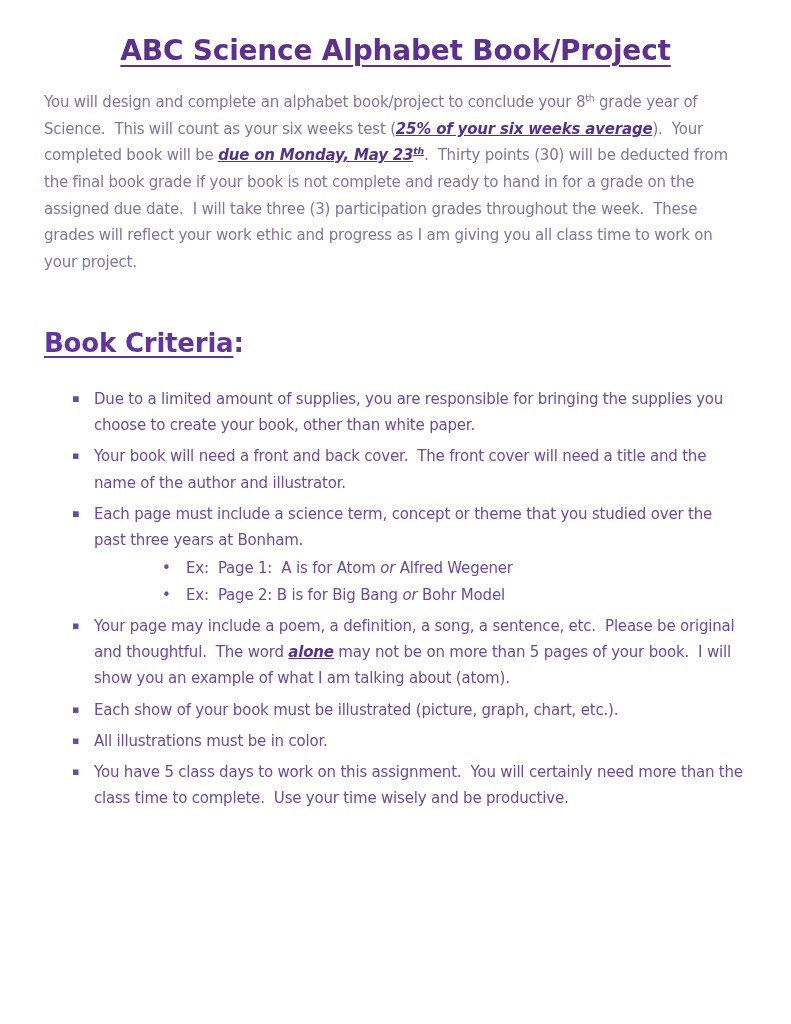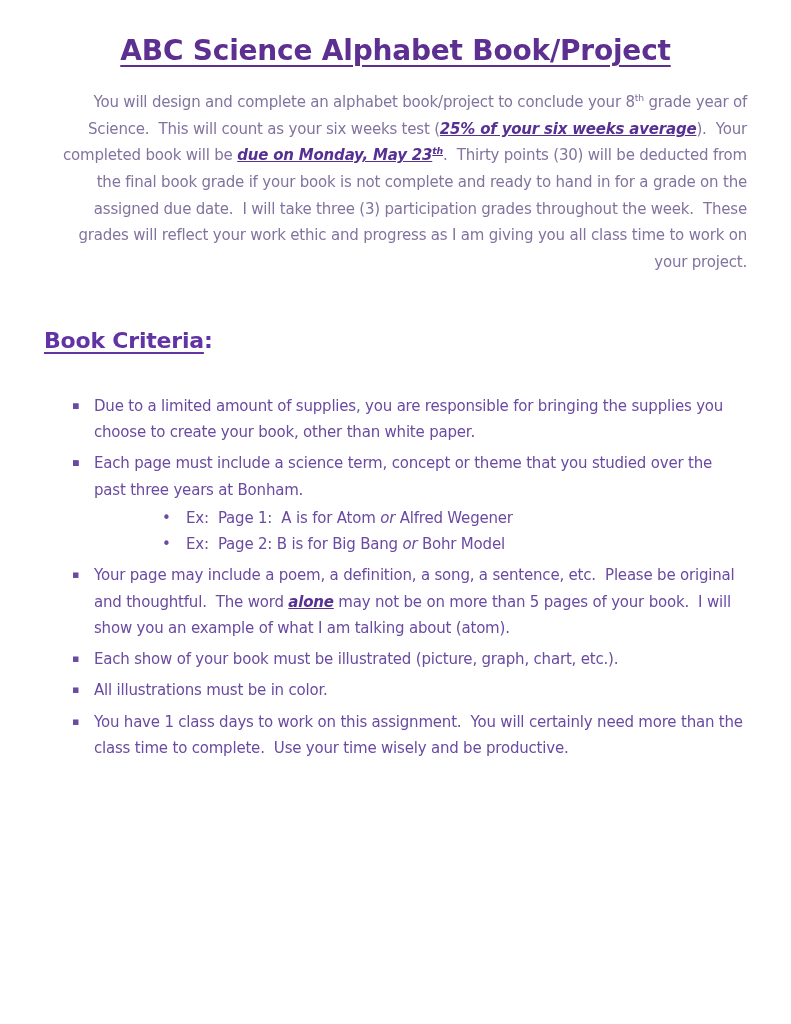--- a/index.html
+++ b/index.html
@@ -33,28 +33,27 @@
   .doc-title .u{
     text-decoration:underline;
     text-decoration-thickness:2px;
     text-underline-offset:5px;
   }
   .intro{
     font-size:15px;
     line-height:1.78;
     color:var(--c-body);
     white-space:pre-wrap;
-    text-align:right;
   }
   .section-heading{
     margin-top:52px;
-    font-size:22px;
+    font-size:26px;
     font-weight:bold;
     color:var(--c-heading);
-    margin-bottom:40px;
+    margin-bottom:28px;
   }
   .section-heading .u{
     text-decoration:underline;
     text-decoration-thickness:2px;
     text-underline-offset:4px;
   }
   ul.criteria{
     list-style:none;
     margin-left:28px;
     font-size:15px;
@@ -111,22 +110,22 @@
 
   <h1 class="doc-title"><span class="u">ABC Science Alphabet Book/Project</span></h1>
 
   <p class="intro"><span>You will design and complete an alphabet book/project to conclude your 8</span><sup>th</sup><span> grade year of Science.  This will count as your six weeks test (</span><span class="emph">25% of your six weeks average</span><span>).  Your completed book will be </span><span class="emph">due on Monday, May 23</span><sup class="emph">th</sup><span>.  Thirty points (30) will be deducted from the final book grade if your book is not complete and ready to hand in for a grade on the assigned due date.  I will take three (3) participation grades throughout the week.  These grades will reflect your work ethic and progress as I am giving you all class time to work on your project.</span></p>
 
   <h2 class="section-heading"><span class="u">Book Criteria</span><span>:</span></h2>
 
   <ul class="criteria">
       <li class="gap-wide"><span class="marker">▪</span></li>
       <li class="gap-wide"><span class="marker">▪</span><span>Due to a limited amount of supplies, you are responsible for bringing the supplies you choose to create your book, other than white paper.</span></li>
-      <li><span class="marker">▪</span></li>
+      <li><span class="marker">▪</span><span>Your book will need a front and back cover.  The front cover will need a title and the name of the author and illustrator.</span></li>
       <li><span class="marker">▪</span></li>
       <li class="gap-xl"><span class="marker">▪</span><span>Each page must include a science term, concept or theme that you studied over the past three years at Bonham.</span><ul class="sub"><li><span class="marker">•</span><span>Ex:  Page 1:  A is for Atom </span><span class="it">or</span><span> Alfred Wegener</span></li><li><span class="marker">•</span><span>Ex:  Page 2: B is for Big Bang </span><span class="it">or</span><span> Bohr Model</span></li></ul></li>
       <li><span class="marker">▪</span><span>Your page may include a poem, a definition, a song, a sentence, etc.  Please be original and thoughtful.  The word </span><span class="emph">alone</span><span> may not be on more than 5 pages of your book.  I will show you an example of what I am talking about (atom).</span></li>
       <li><span class="marker">▪</span><span>Each show of your book must be illustrated (picture, graph, chart, etc.).</span></li>
       <li><span class="marker">▪</span><span>All illustrations must be in color.</span></li>
-      <li><span class="marker">▪</span><span>You have 1 class days to work on this assignment.  You will certainly need more than the class time to complete.  Use your time wisely and be productive.</span></li>
+      <li><span class="marker">▪</span><span>You have 5 class days to work on this assignment.  You will certainly need more than the class time to complete.  Use your time wisely and be productive.</span></li>
     </ul>
 
 </div>
 
 </body></html>

